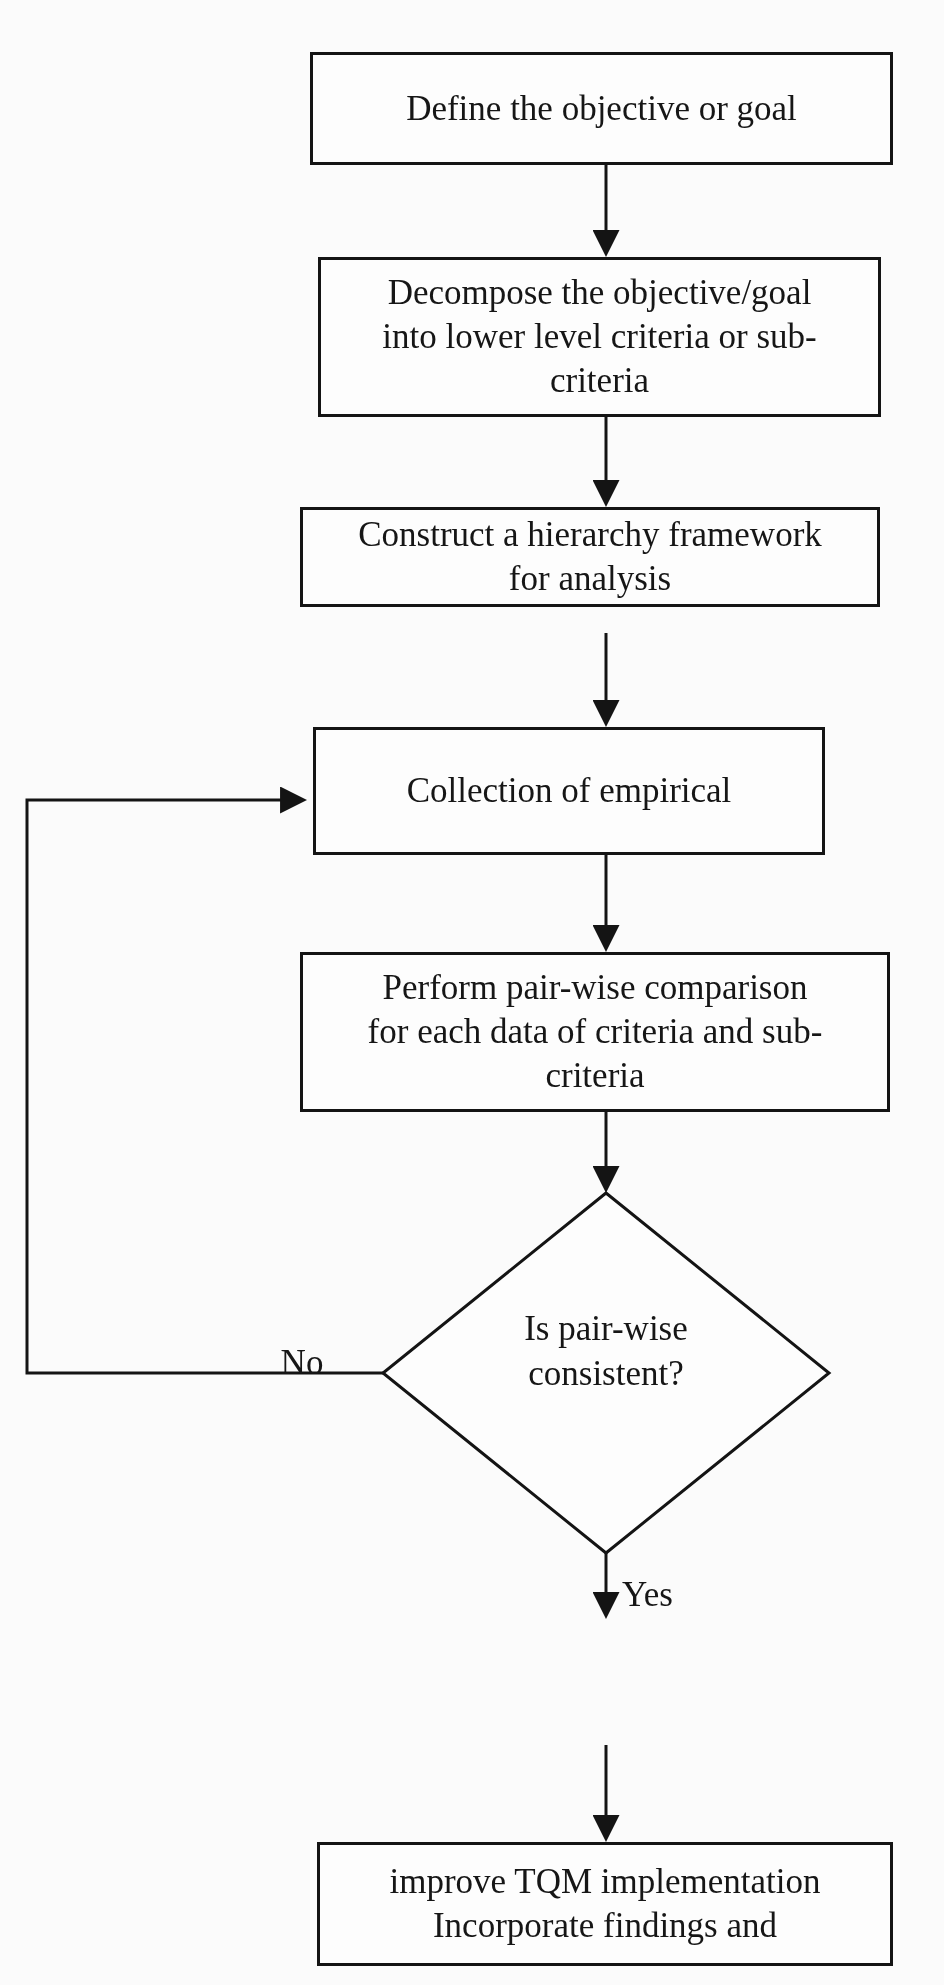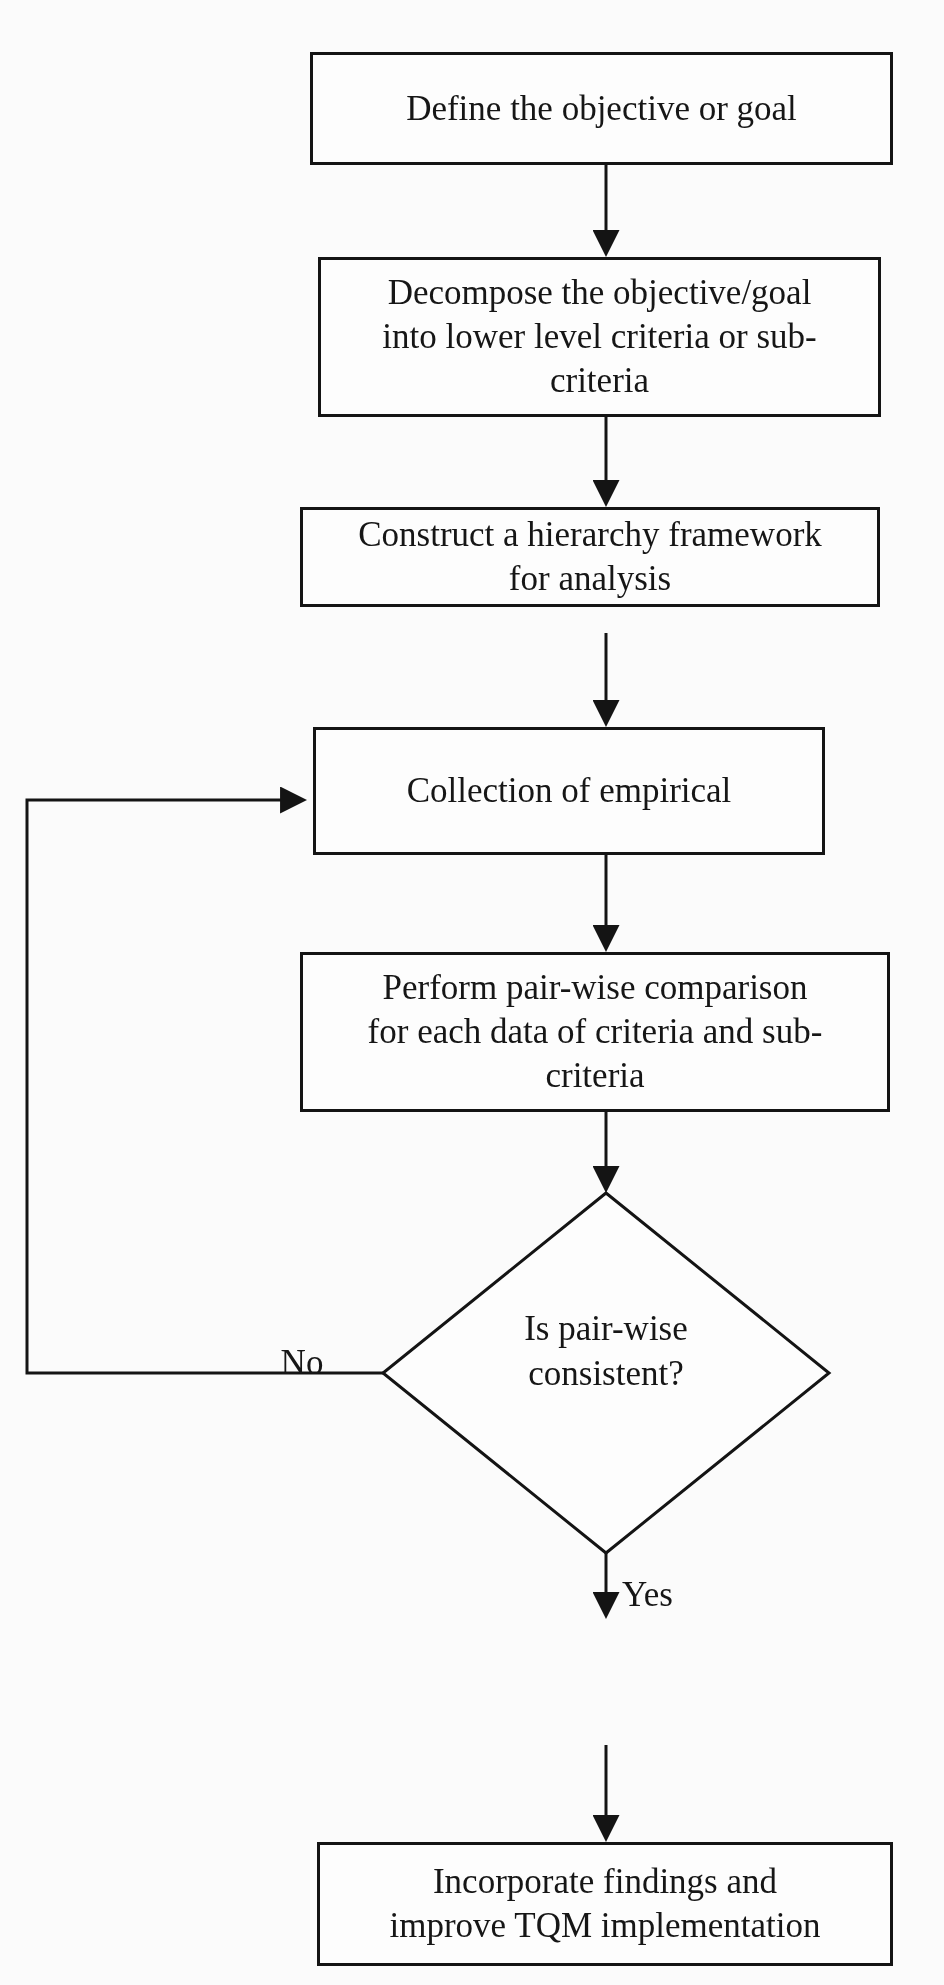--- a/index.html
+++ b/index.html
@@ -95,17 +95,17 @@
   <div class="floating-label diamond-text" id="lbl-diamond">
     <div>Is pair-wise</div>
     <div>consistent?</div>
   </div>
 
   <div class="floating-label" id="lbl-no">No</div>
   <div class="floating-label" id="lbl-yes">Yes</div>
 
 
   <div class="node" id="n-incorporate">
+    <div>improve TQM implementation</div>
     <div>Incorporate findings and</div>
-    <div>improve TQM implementation</div>
   </div>
 
 </div>
 
 </body></html>

